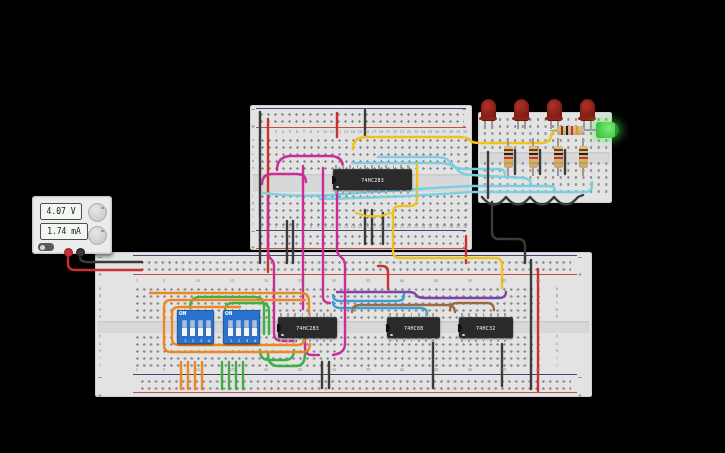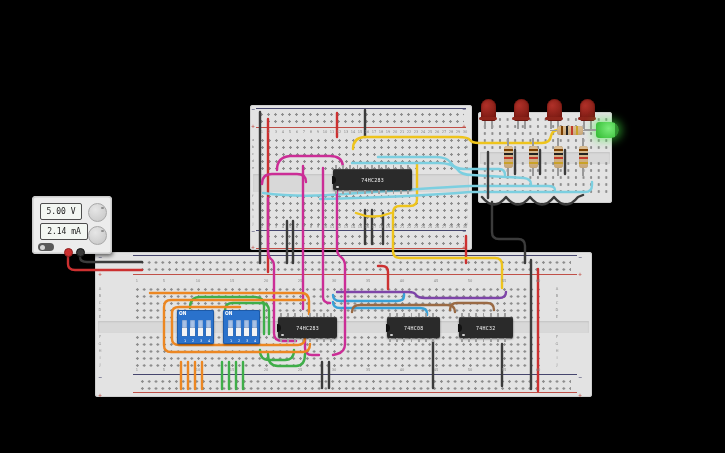--- a/index.html
+++ b/index.html
@@ -158,24 +158,24 @@
       <path d="M538,269 L538,391" stroke="#cc3030" fill="none" stroke-width="2.4" stroke-linecap="round" stroke-linejoin="round"></path>
       <path d="M378,266 L382,266 Q388,266 388,272 L388,289" stroke="#cc3030" fill="none" stroke-width="2.4" stroke-linecap="round" stroke-linejoin="round"></path>
       <path d="M433,341 L433,388" stroke="#3b3b3b" fill="none" stroke-width="2.4" stroke-linecap="round" stroke-linejoin="round"></path>
       <path d="M502,344 L502,386" stroke="#3b3b3b" fill="none" stroke-width="2.4" stroke-linecap="round" stroke-linejoin="round"></path>
       <path d="M322,362 L322,388" stroke="#3b3b3b" fill="none" stroke-width="2.4" stroke-linecap="round" stroke-linejoin="round"></path>
       <path d="M329,362 L329,388" stroke="#3b3b3b" fill="none" stroke-width="2.4" stroke-linecap="round" stroke-linejoin="round"></path>
     </svg>
 
   <div class="psu" style="left:32px;top:196px;width:80px;height:58px;">
     <div class="disp" style="left:8px;top:7px;width:40px;height:15px;">
-      <span>5.00 V</span>
+      <span>4.07 V</span>
     </div>
     <div class="disp" style="left:8px;top:27px;width:46px;height:15px;">
-      <span>2.14 mA</span>
+      <span>1.74 mA</span>
     </div>
     <div class="knob" style="left:56px;top:7px;"></div>
     <div class="knob" style="left:56px;top:30px;"></div>
     <div class="tog" style="left:6px;top:47px;"></div>
     <div class="term red" style="left:32px;top:52px;"></div>
     <div class="term blk" style="left:44px;top:52px;"></div>
   </div>
 
   <div class="ic" style="left:333px;top:169px;width:79px;height:21px;">
     <span class="notch"></span>

